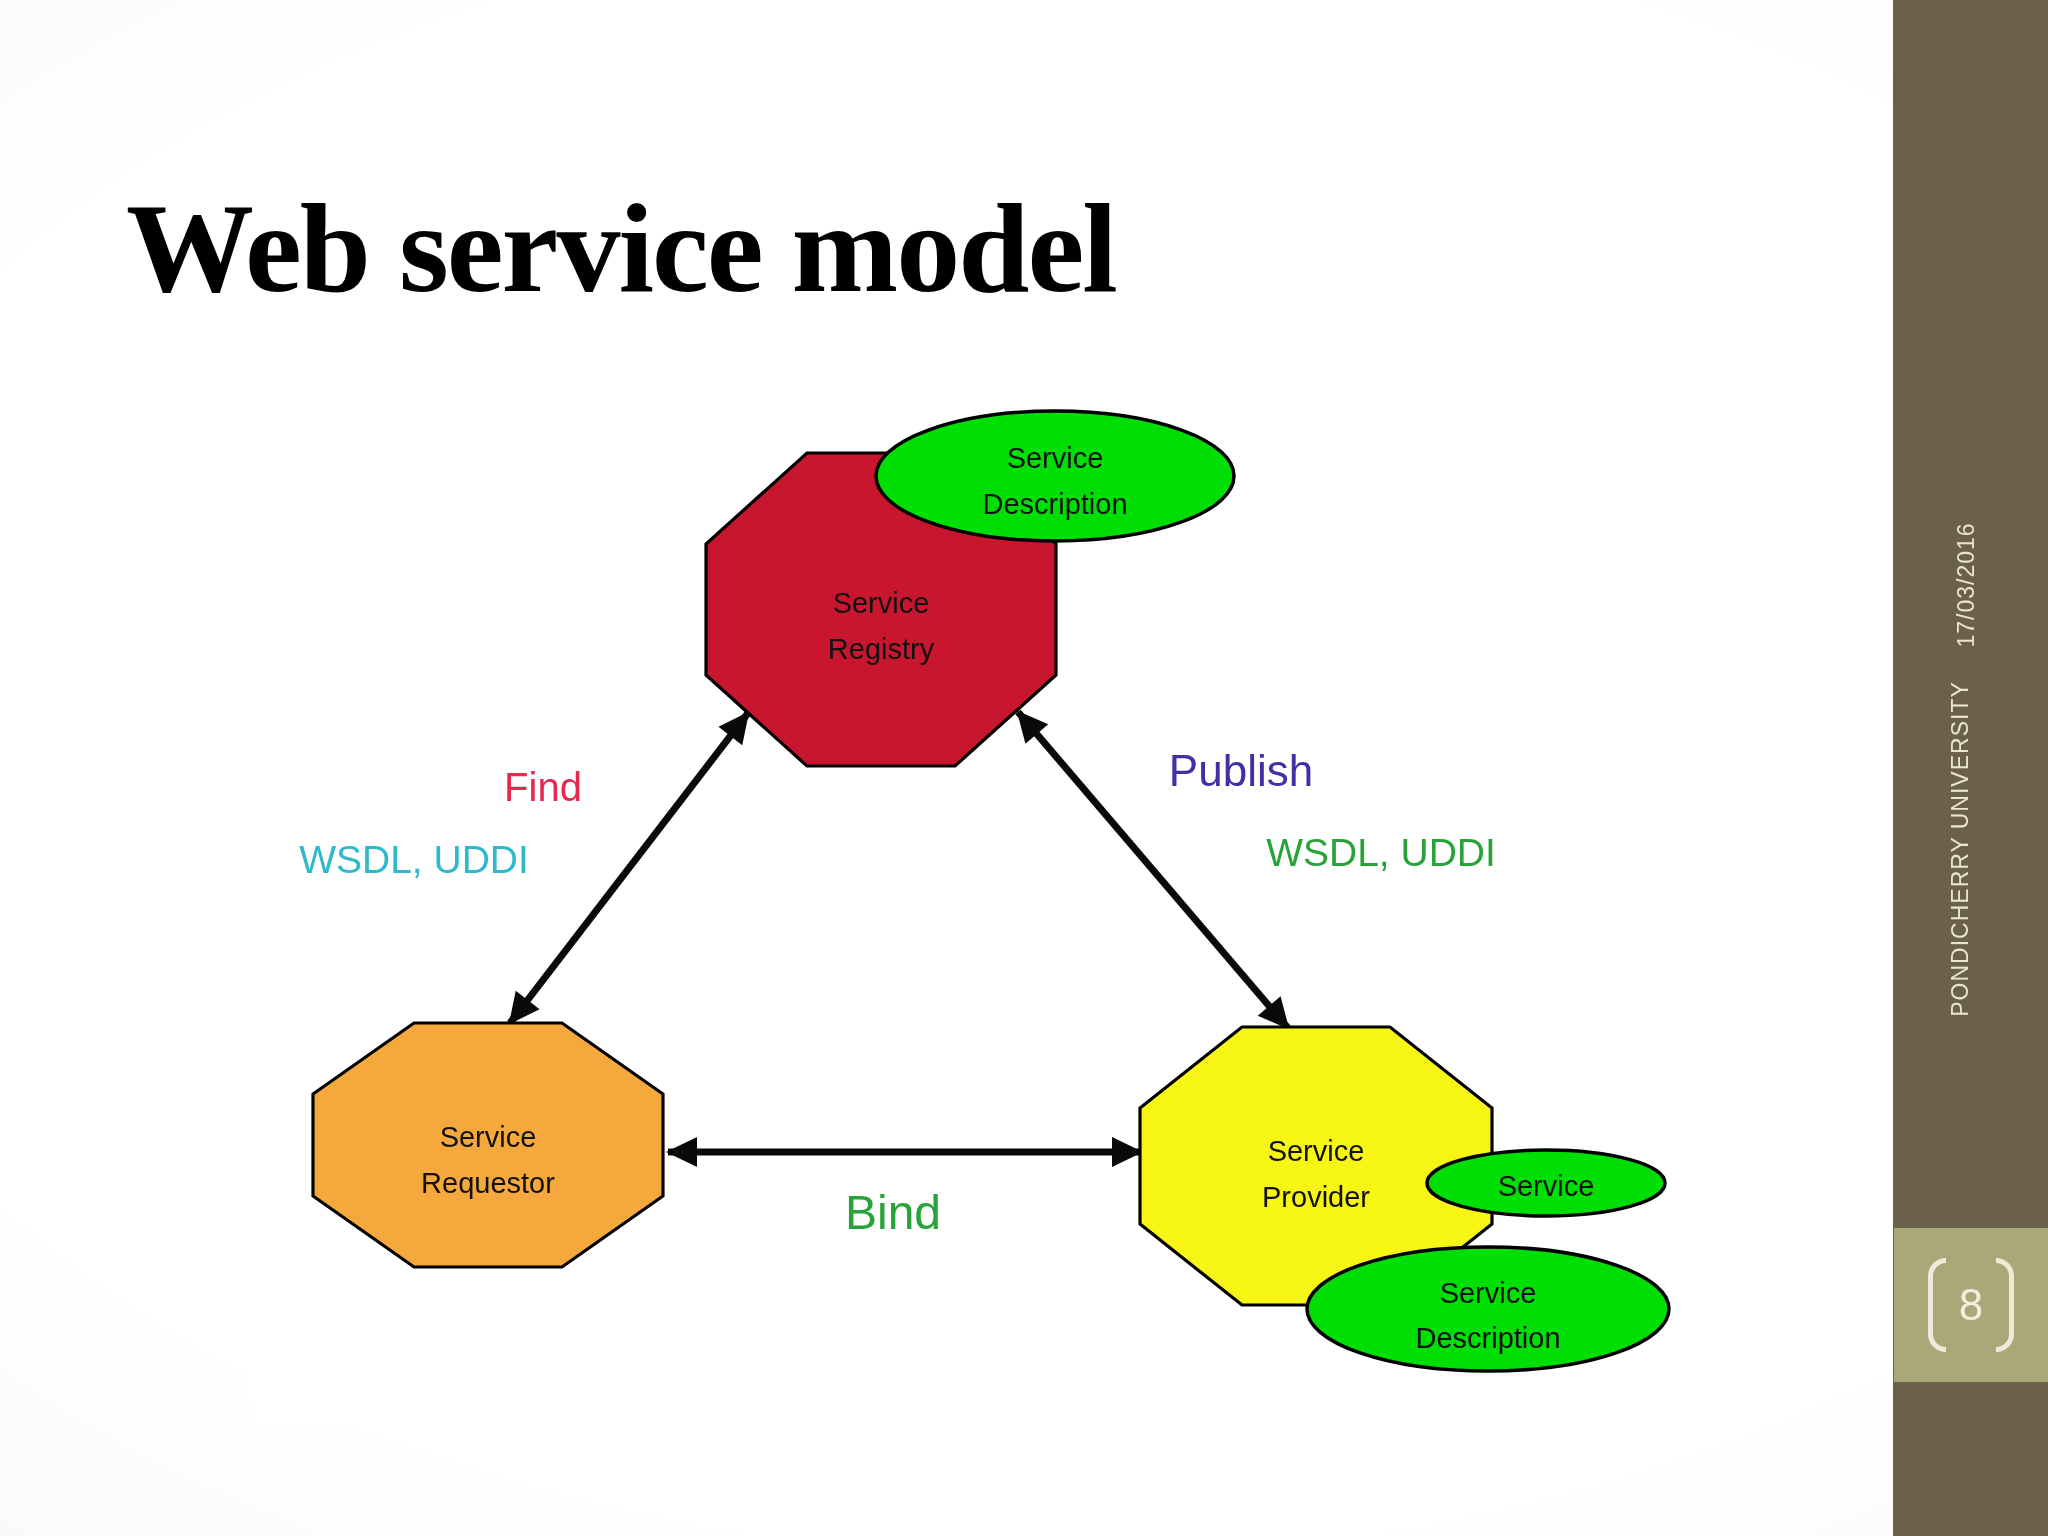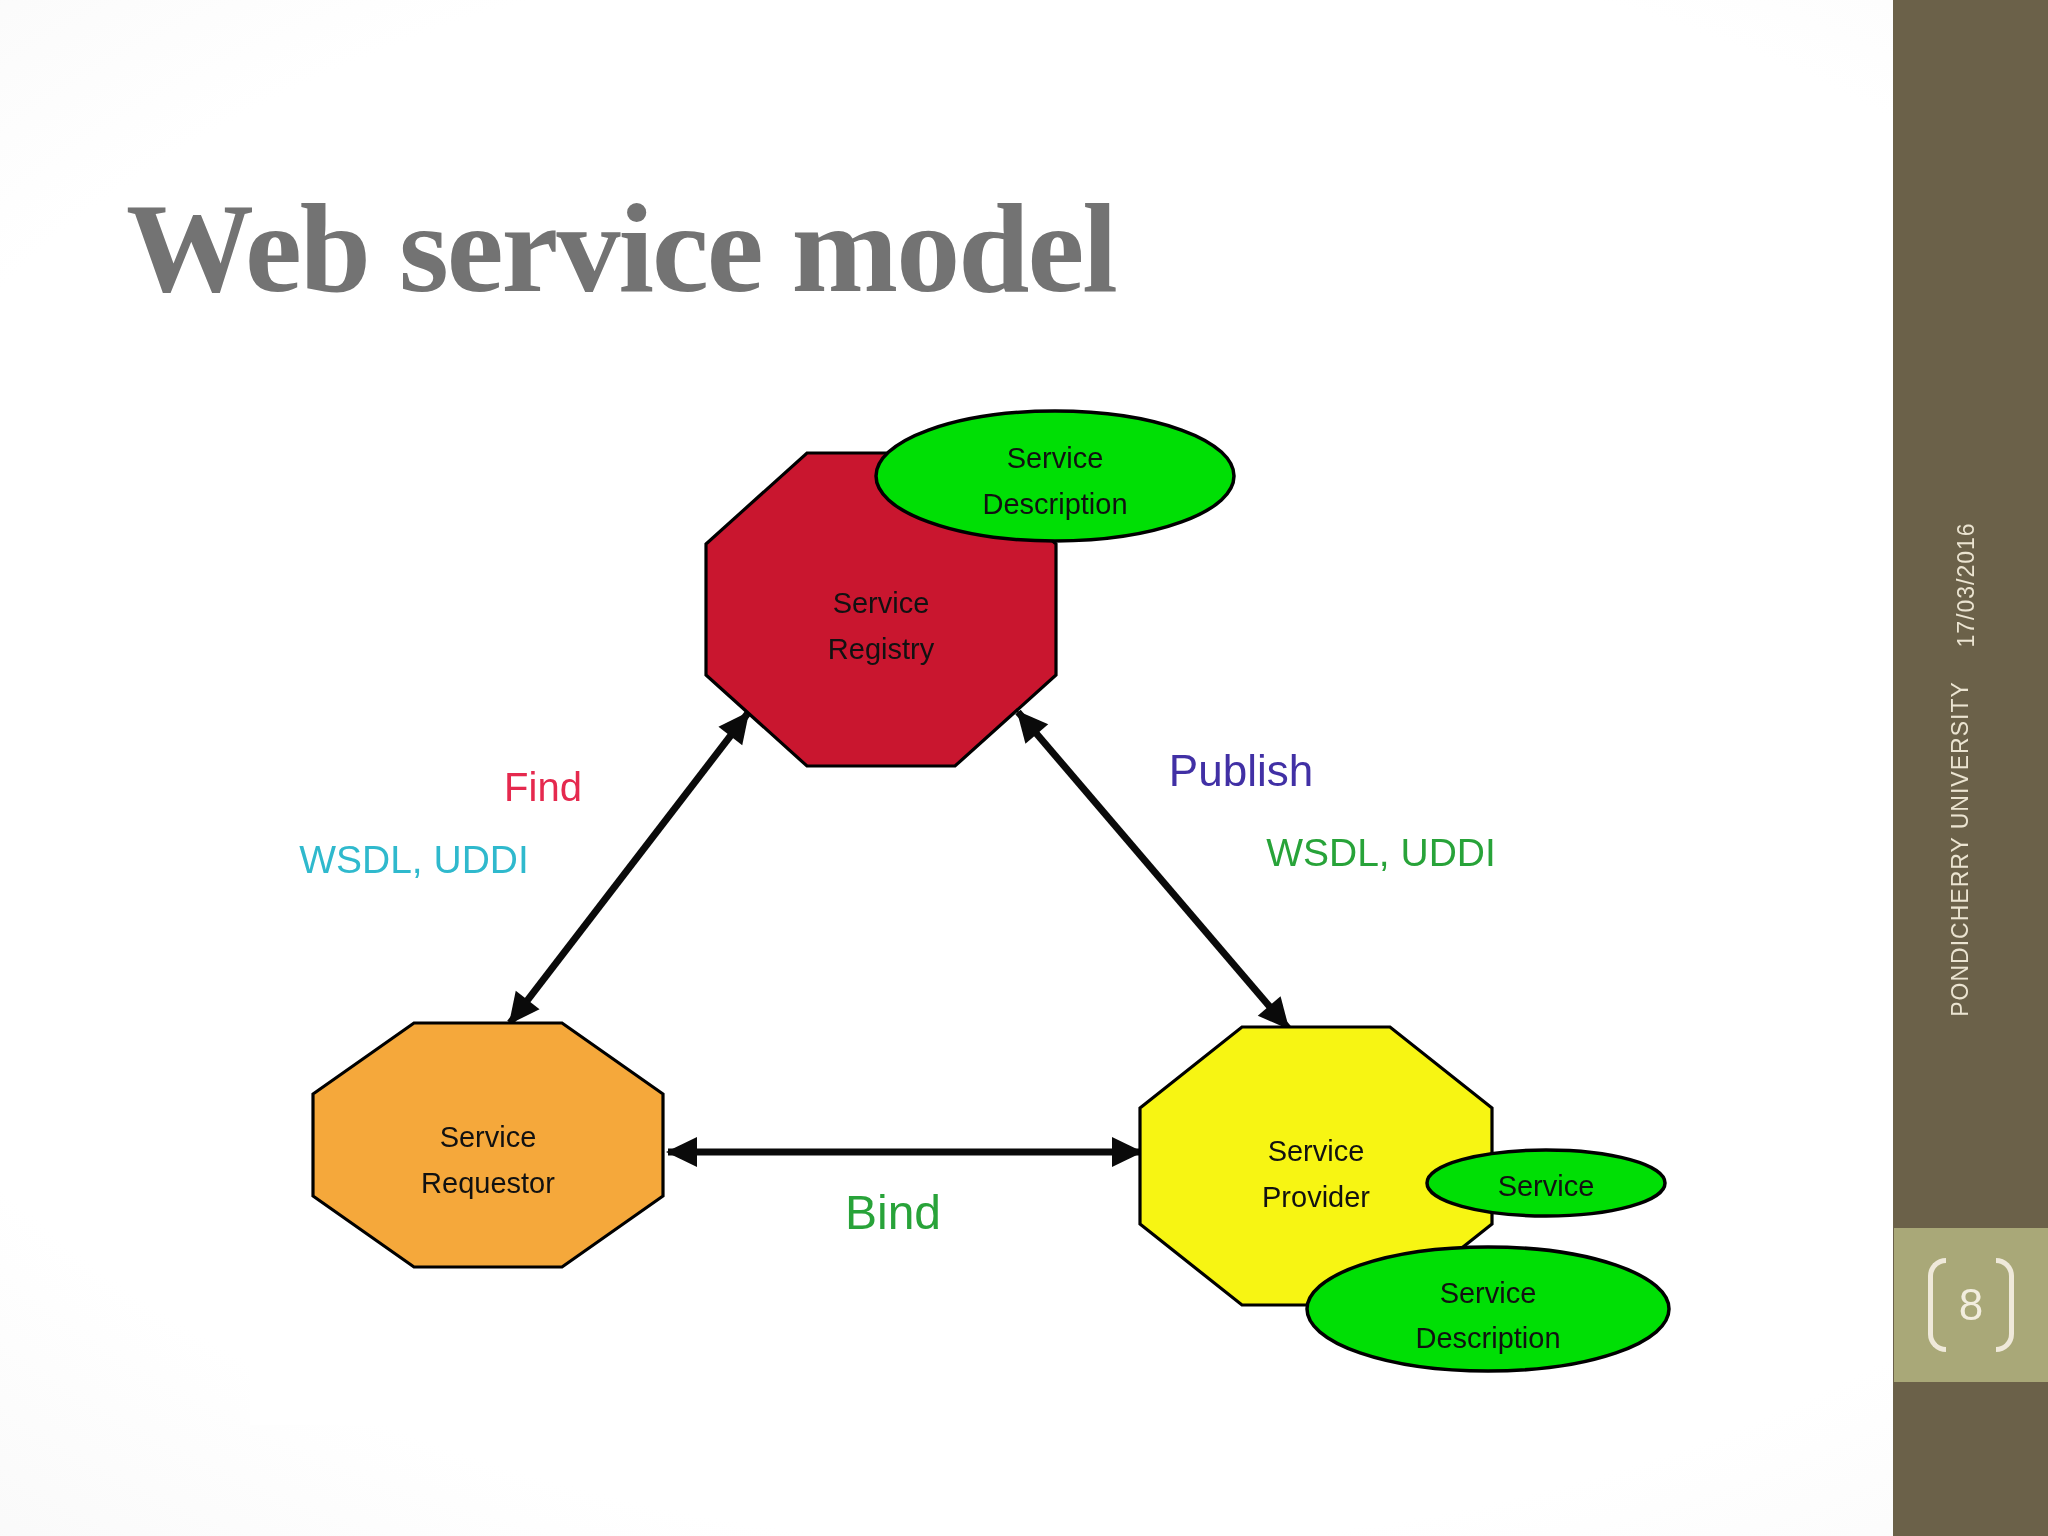--- a/index.html
+++ b/index.html
@@ -40,21 +40,21 @@
   }
   .bracket.left{border-right:none;border-radius:18px 0 0 18px;}
   .bracket.right{border-left:none;border-radius:0 18px 18px 0;}
   .page-number{
     font-size:44px;color:#F2EDDE;line-height:1;
   }
 </style>
 </head>
 <body>
 
-<h1 class="slide-title" style="color: #737373;">Web service model</h1>
+<h1 class="slide-title" style="color: #000000;">Web service model</h1>
 
 <svg class="diagram-svg" width="2048" height="1536" viewBox="0 0 2048 1536">
   <defs>
     <marker id="ah" markerUnits="userSpaceOnUse" markerWidth="36" markerHeight="34" refX="31" refY="17" orient="auto-start-reverse">
       <path d="M2,2 L33,17 L2,32 Z" fill="#0a0a0a"></path>
     </marker>
   </defs>
 
   <rect x="250" y="310" width="1440" height="1115" fill="#ffffff"></rect>
 

